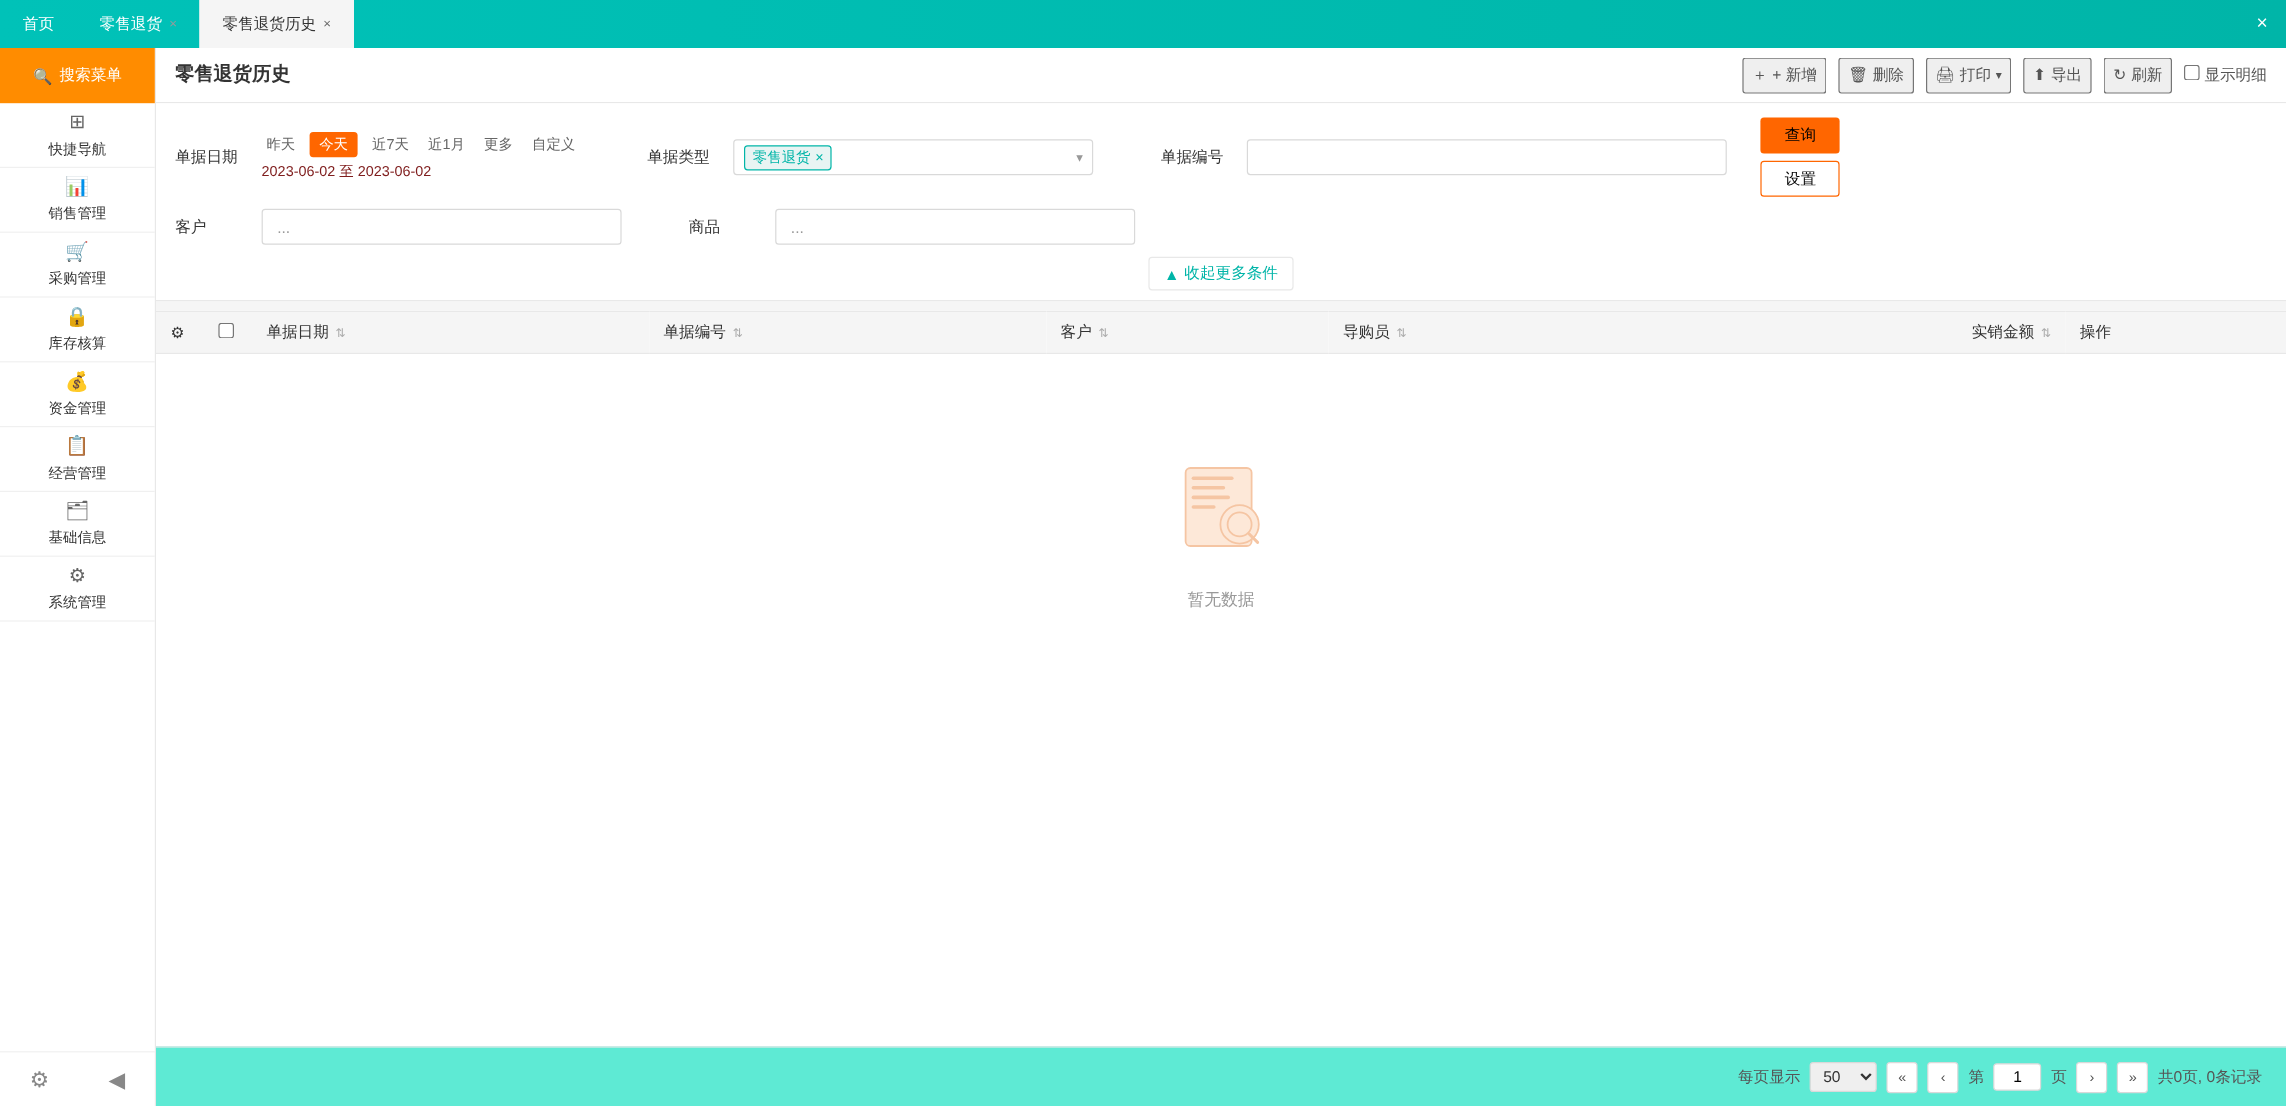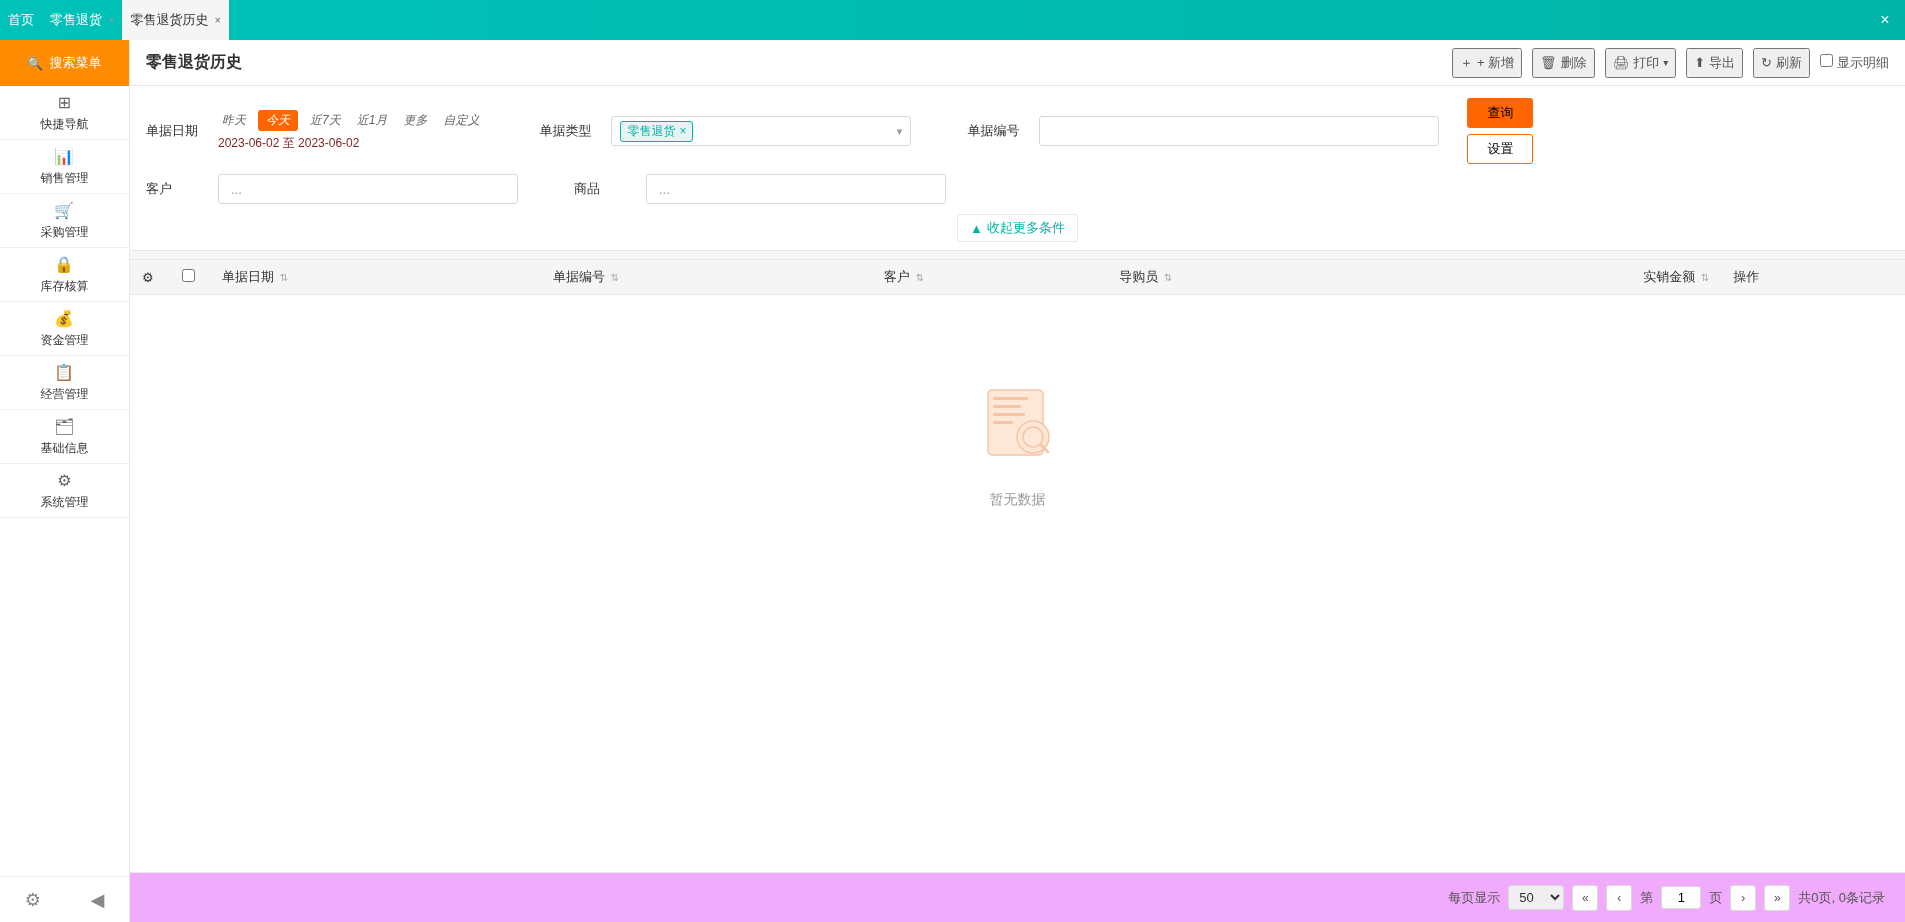--- a/index.html
+++ b/index.html
@@ -11,21 +11,21 @@
       background: linear-gradient(90deg, #00c2b8, #00b5a8);
       display: flex;
       align-items: center;
       padding: 0 0;
       flex-shrink: 0;
     }
     .tab-item {
       height: 40px;
       display: flex;
       align-items: center;
-      padding: 0 8px;
+      padding: 0 19px;
       font-size: 13px;
       color: #fff;
       cursor: pointer;
       position: relative;
       white-space: nowrap;
     }
     .tab-item.active {
       background: #f5f5f5;
       color: #333;
     }
@@ -161,21 +161,20 @@
     .filter-label {
       font-size: 13px;
       color: #333;
       white-space: nowrap;
       min-width: 56px;
     }
     .filter-date-options {
       display: flex;
       gap: 8px;
       font-size: 12px;
-      font-style: italic;
     }
     .date-opt {
       color: #666;
       cursor: pointer;
       padding: 2px 4px;
     }
     .date-opt.active {
       background: #ff6600;
       color: #fff;
       border-radius: 3px;
@@ -280,21 +279,21 @@
     }
     .empty-icon {
       width: 100px;
       height: 100px;
       margin-bottom: 16px;
     }
 
     
     .pagination-bar {
       height: 50px;
-      background: #f0abfc;
+      background: #5eead4;
       border-top: 1px solid #e8e8e8;
       display: flex;
       align-items: center;
       justify-content: flex-end;
       padding: 0 20px;
       gap: 8px;
       font-size: 13px;
       color: #555;
       flex-shrink: 0;
     }

